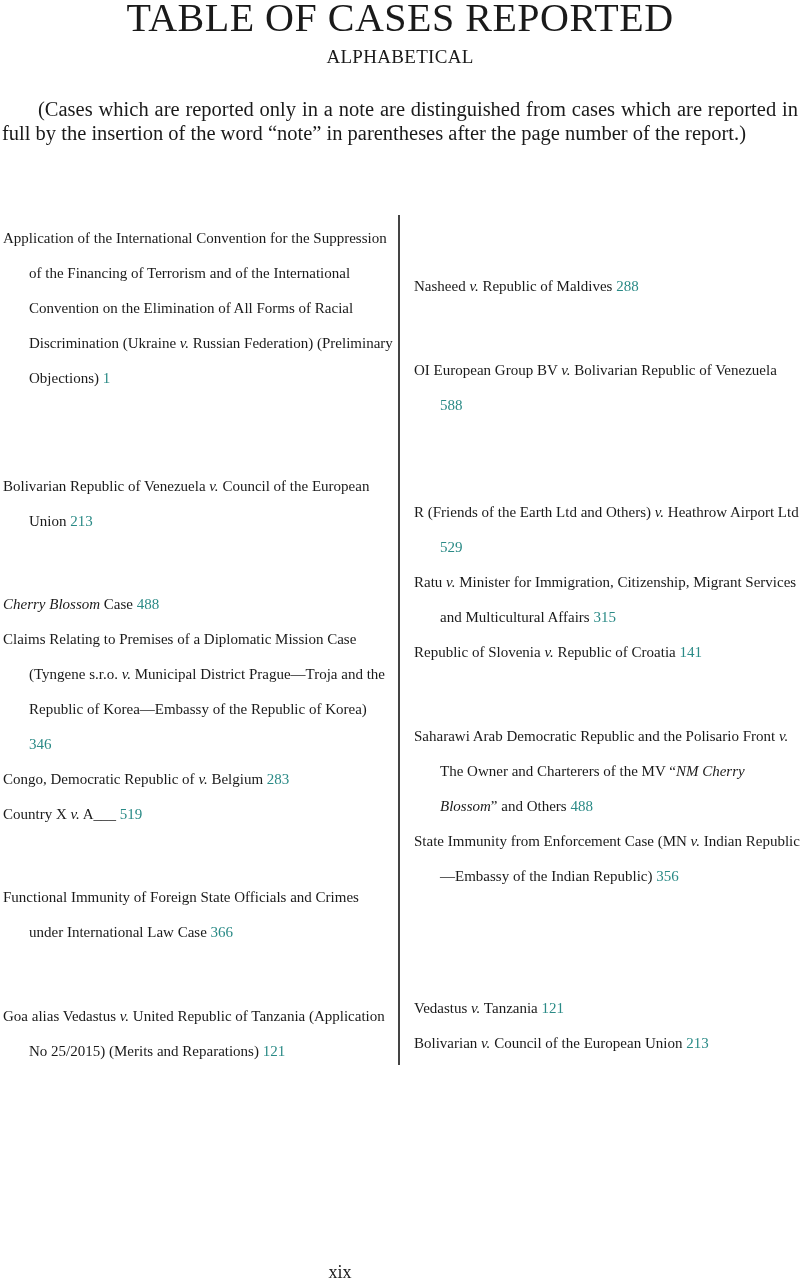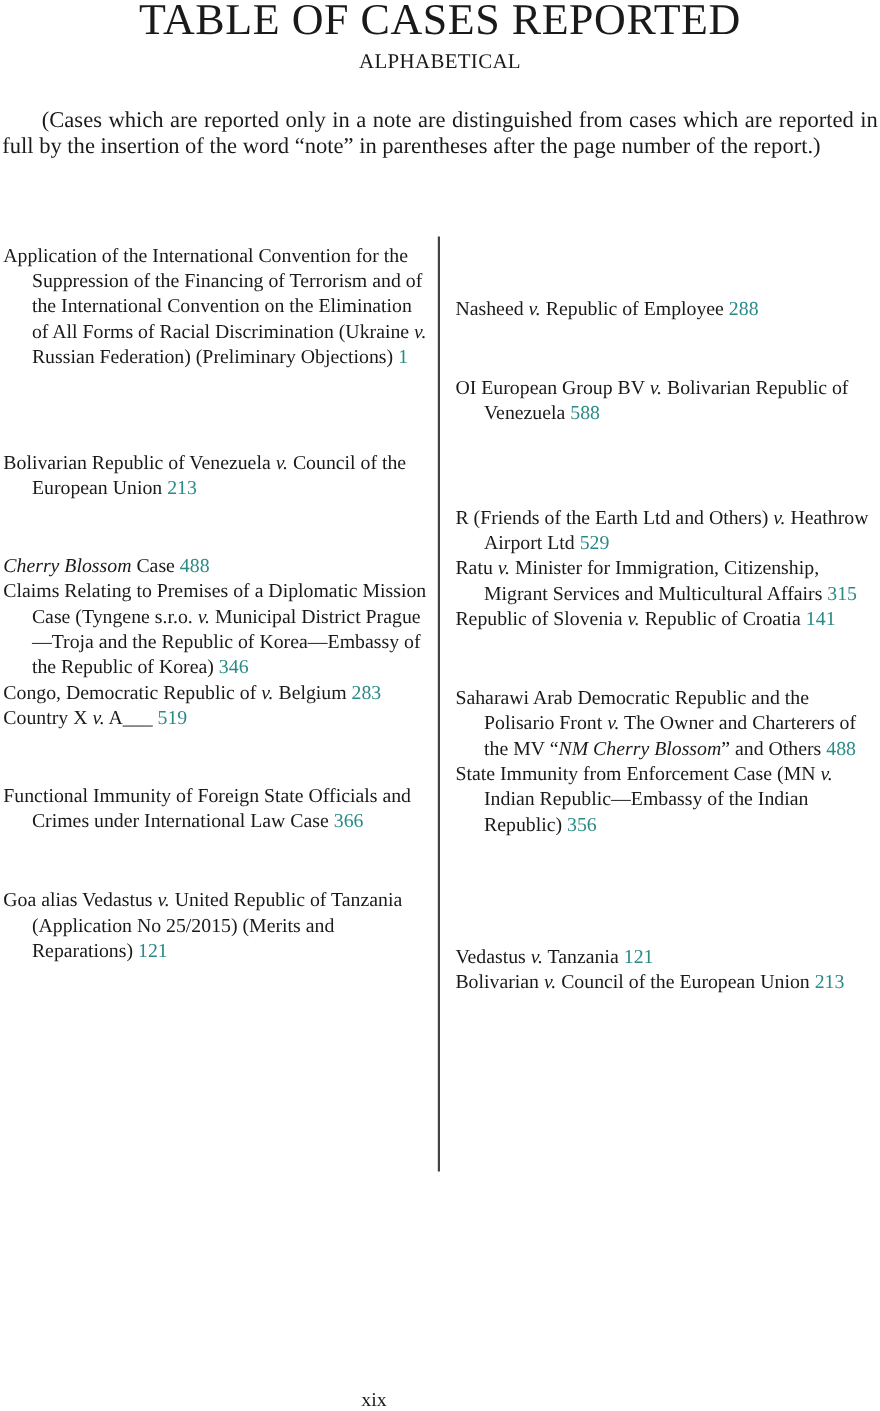--- a/index.html
+++ b/index.html
@@ -12,21 +12,21 @@
     font-size: 40px; letter-spacing: 0.5px; line-height: 48px; font-weight: normal;
   }
   .subtitle {
     position: absolute; top: 45px; left: 0; width: 800px; text-align: center;
     font-size: 19px; line-height: 24px; letter-spacing: 0.3px;
   }
   .intro {
     position: absolute; top: 97px; left: 2px; width: 796px;
     font-size: 20.5px; line-height: 24px; text-align: justify; text-indent: 36px;
   }
-  .col { position: absolute; font-size: 18px; line-height: 23px; }
+  .col { position: absolute; font-size: 15px; line-height: 35px; }
   .col-left { left: 3px; top: 221px; width: 390px; }
   .col-right { left: 414px; top: 221px; width: 386px; }
   .divider { position: absolute; left: 398px; top: 215px; width: 1.5px; height: 850px; background: #444; }
   .entry { padding-left: 26px; text-indent: -26px; margin: 0; }
   .gap { height: 48.4px; }
   .gap2 { height: 72.6px; }
   .pg { color: #2a8a86; }
   i { font-style: italic; }
   .folio { position: absolute; top: 1262px; left: 0; width: 680px; text-align: center; font-size: 18px; }
 </style>
@@ -49,21 +49,21 @@
   <div class="gap"></div>
   <p class="entry"><span>Functional Immunity of Foreign State Officials and Crimes under International Law Case </span><span class="pg">366</span></p>
   <div class="gap"></div>
   <p class="entry"><span>Goa alias Vedastus </span><i>v.</i><span> United Republic of Tanzania (Application No 25/2015) (Merits and Reparations) </span><span class="pg">121</span></p>
 </div>
 
 <div class="divider"></div>
 
 <div class="col col-right">
   <div class="gap"></div>
-  <p class="entry"><span>Nasheed </span><i>v.</i><span> Republic of Employee </span><span class="pg">288</span></p>
+  <p class="entry"><span>Nasheed </span><i>v.</i><span> Republic of Maldives </span><span class="pg">288</span></p>
   <div class="gap"></div>
   <p class="entry"><span>OI European Group BV </span><i>v.</i><span> Bolivarian Republic of Venezuela </span><span class="pg">588</span></p>
   <div class="gap2"></div>
   <p class="entry"><span>R (Friends of the Earth Ltd and Others) </span><i>v.</i><span> Heathrow Airport Ltd </span><span class="pg">529</span></p>
   <p class="entry"><span>Ratu </span><i>v.</i><span> Minister for Immigration, Citizenship, Migrant Services and Multicultural Affairs </span><span class="pg">315</span></p>
   <p class="entry"><span>Republic of Slovenia </span><i>v.</i><span> Republic of Croatia </span><span class="pg">141</span></p>
   <div class="gap"></div>
   <p class="entry"><span>Saharawi Arab Democratic Republic and the Polisario Front </span><i>v.</i><span> The Owner and Charterers of the MV “</span><i>NM Cherry Blossom</i><span>” and Others </span><span class="pg">488</span></p>
   <p class="entry"><span>State Immunity from Enforcement Case (MN </span><i>v.</i><span> Indian Republic—Embassy of the Indian Republic) </span><span class="pg">356</span></p>
   <div class="gap"></div>

